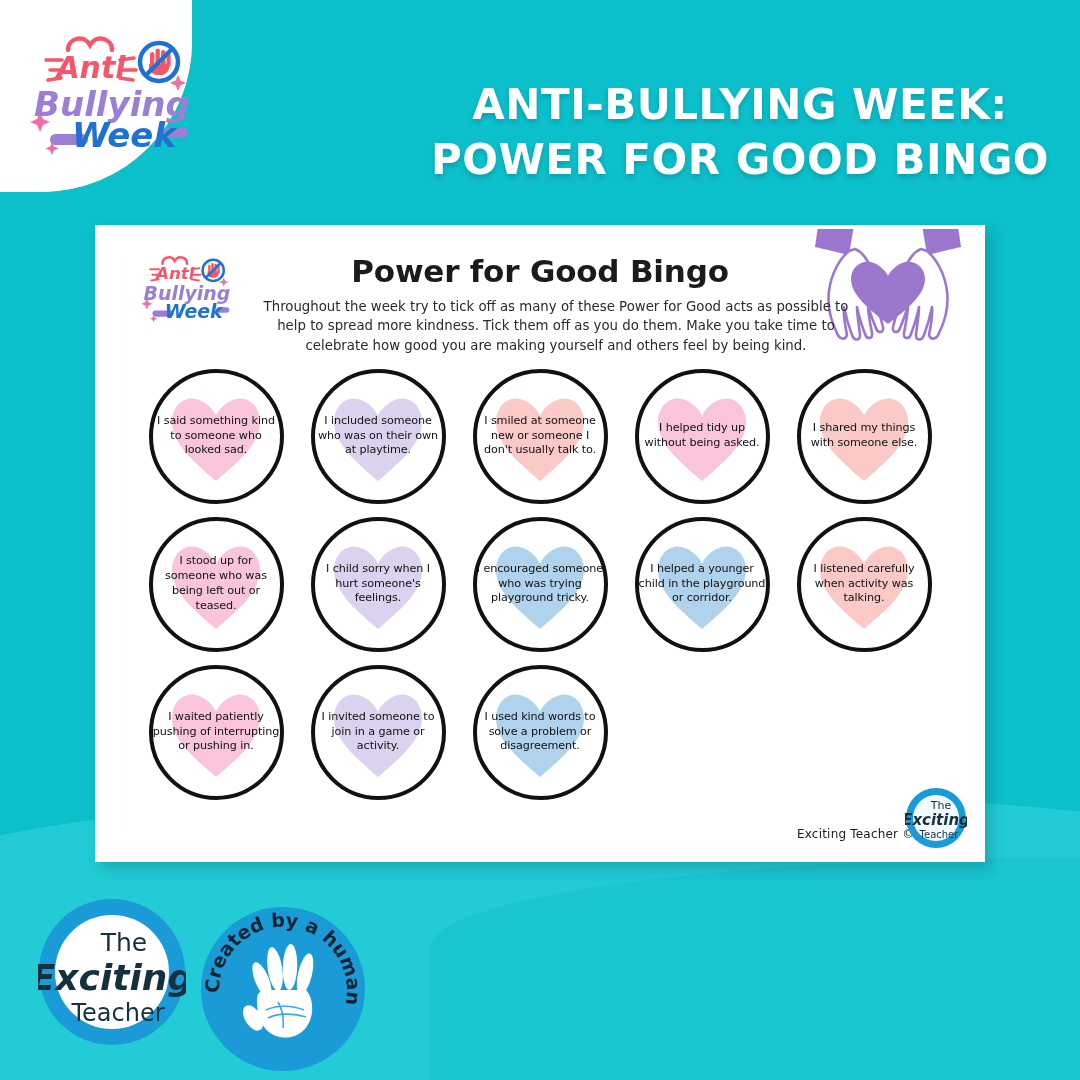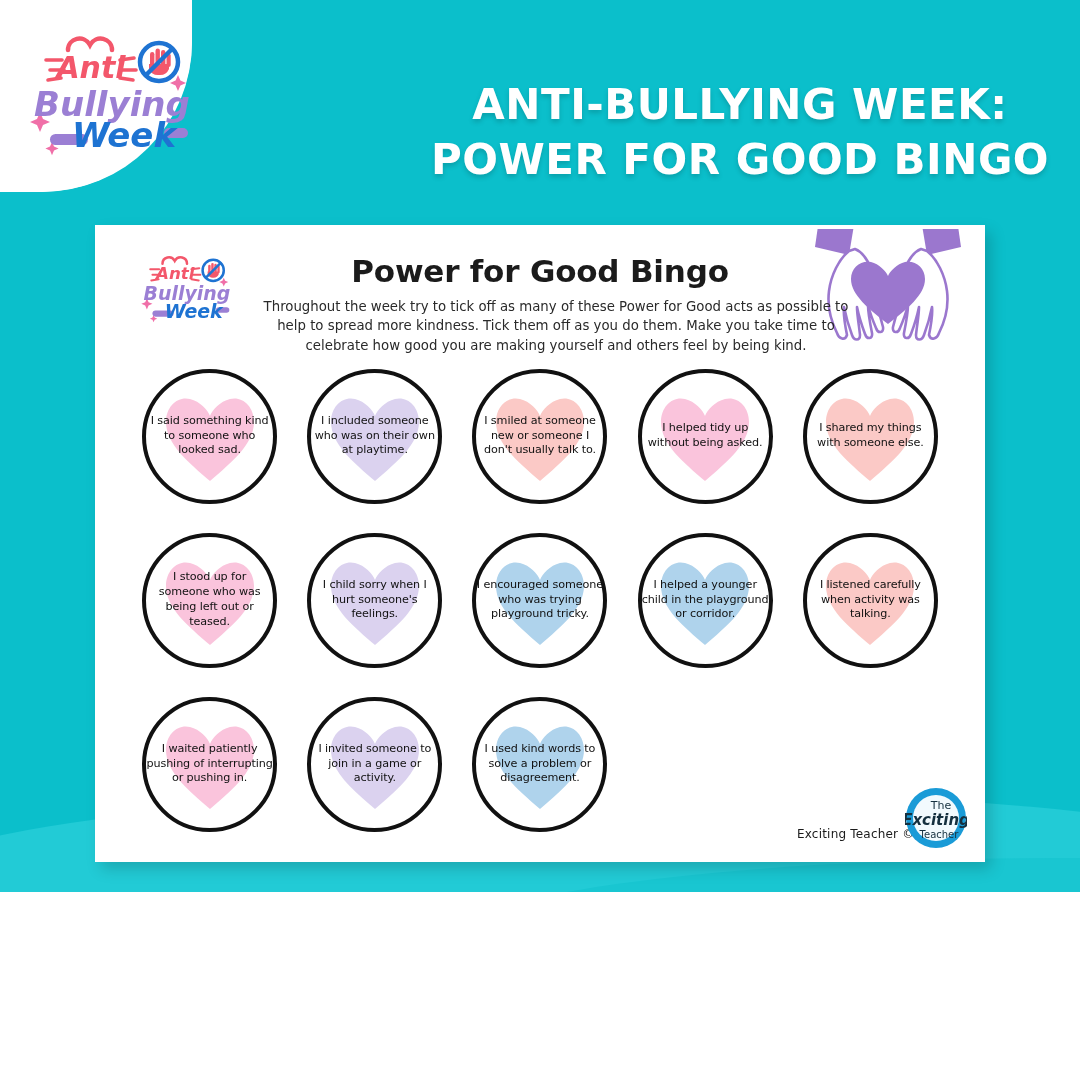--- a/index.html
+++ b/index.html
@@ -5,21 +5,21 @@
   * { box-sizing: border-box; margin: 0; padding: 0; }
 
   html, body {
     width: 1080px; height: 1080px;
     overflow: hidden;
     font-family: "Liberation Sans", sans-serif;
   }
 
   #stage {
     position: relative;
-    width: 1080px; height: 892px;
+    width: 1080px; height: 1080px;
     background: #0BBFCB;
     overflow: hidden;
   }
 
   
   .bg-wave {
     position: absolute;
     left: -120px;
     top: 790px;
     width: 1480px;
@@ -138,21 +138,20 @@
   .grid {
     position: absolute;
     left: 40px;
     top: 137px;
     width: 810px;
     display: grid;
     grid-template-columns: repeat(5, 1fr);
     grid-template-rows: repeat(3, 148px);
     row-gap: 0px;
     column-gap: 0px;
-    gap: 16px;
   }
 
   .cell {
     position: relative;
     display: flex;
     align-items: center;
     justify-content: center;
   }
 
   .circle {

